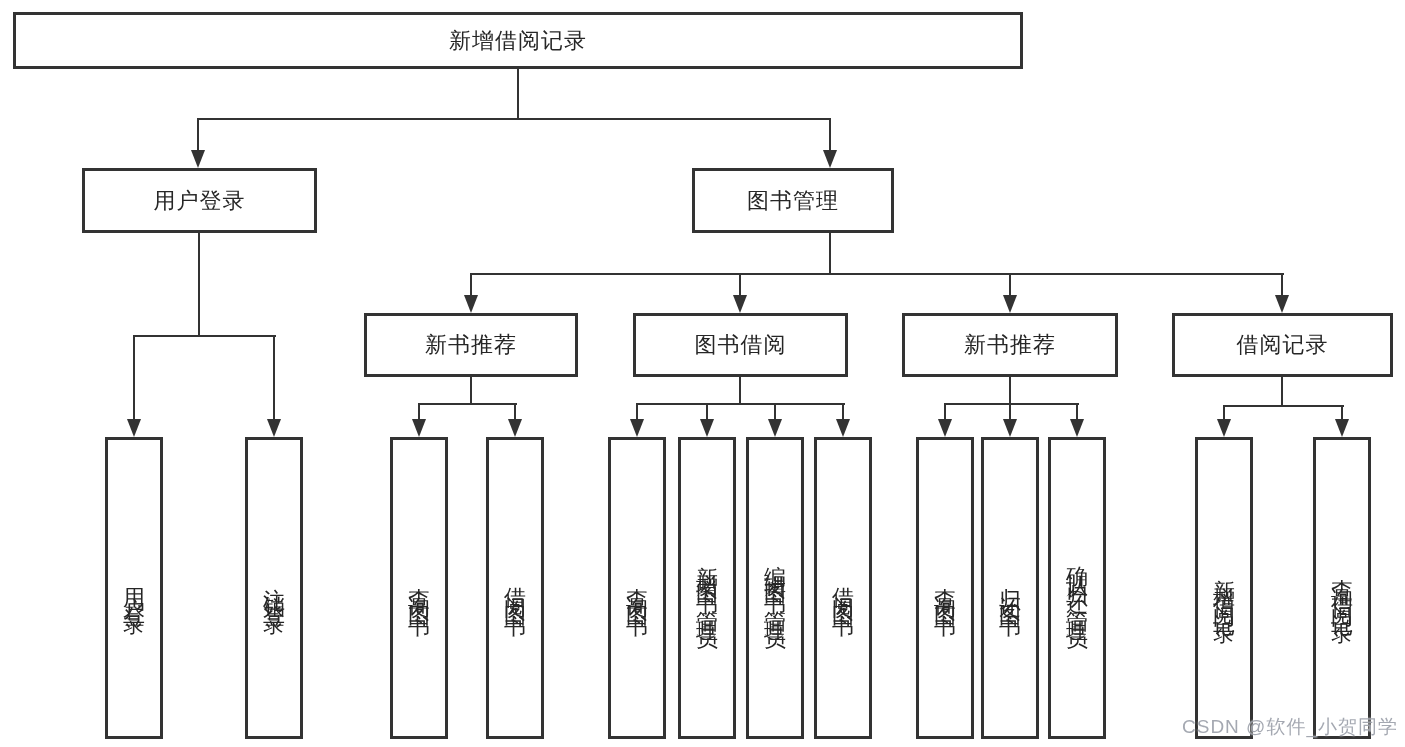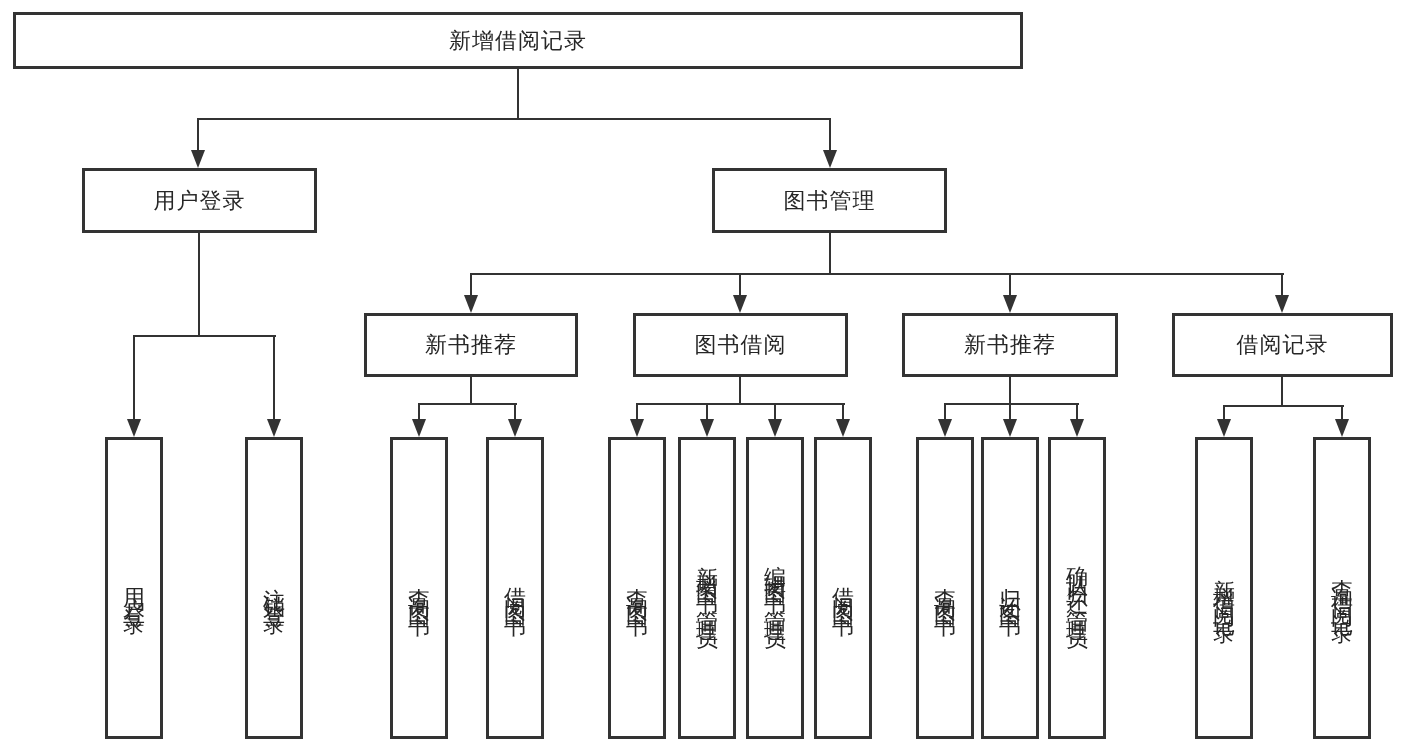--- a/index.html
+++ b/index.html
@@ -59,21 +59,21 @@
   <div class="node" style="left:13px;top:12px;width:1010px;height:57px">新增借阅记录</div>
 
   <div class="vl" style="left:517px;top:69px;height:49px"></div>
   <div class="hl" style="left:197px;top:118px;width:634px"></div>
   <div class="vl" style="left:197px;top:118px;height:34px"></div>
   <div class="ah" style="left:191px;top:150px"></div>
   <div class="vl" style="left:829px;top:118px;height:34px"></div>
   <div class="ah" style="left:823px;top:150px"></div>
 
   <div class="node" style="left:82px;top:168px;width:235px;height:65px">用户登录</div>
-  <div class="node" style="left:712px;top:168px;width:235px;height:65px">图书管理</div>
+  <div class="node" style="left:692px;top:168px;width:202px;height:65px">图书管理</div>
 
   <div class="vl" style="left:198px;top:233px;height:103px"></div>
   <div class="hl" style="left:133px;top:335px;width:143px"></div>
   <div class="vl" style="left:133px;top:335px;height:86px"></div>
   <div class="ah" style="left:127px;top:419px"></div>
   <div class="vl" style="left:273px;top:335px;height:86px"></div>
   <div class="ah" style="left:267px;top:419px"></div>
 
   <div class="vl" style="left:829px;top:233px;height:41px"></div>
   <div class="hl" style="left:470px;top:273px;width:814px"></div>
@@ -136,14 +136,15 @@
   <div class="node vnode" style="left:746px;top:437px;width:58px;height:302px">编辑图书（管理员）</div>
   <div class="node vnode" style="left:814px;top:437px;width:58px;height:302px">借阅图书</div>
 
   <div class="node vnode" style="left:916px;top:437px;width:58px;height:302px">查询图书</div>
   <div class="node vnode" style="left:981px;top:437px;width:58px;height:302px">归还图书</div>
   <div class="node vnode" style="left:1048px;top:437px;width:58px;height:302px">确认归还（管理员）</div>
 
   <div class="node vnode" style="left:1195px;top:437px;width:58px;height:302px">新增借阅记录</div>
   <div class="node vnode" style="left:1313px;top:437px;width:58px;height:302px">查询借阅记录</div>
 
+  <div class="watermark">CSDN @软件_小贺同学</div>
 
 </div>
 
 </body></html>

